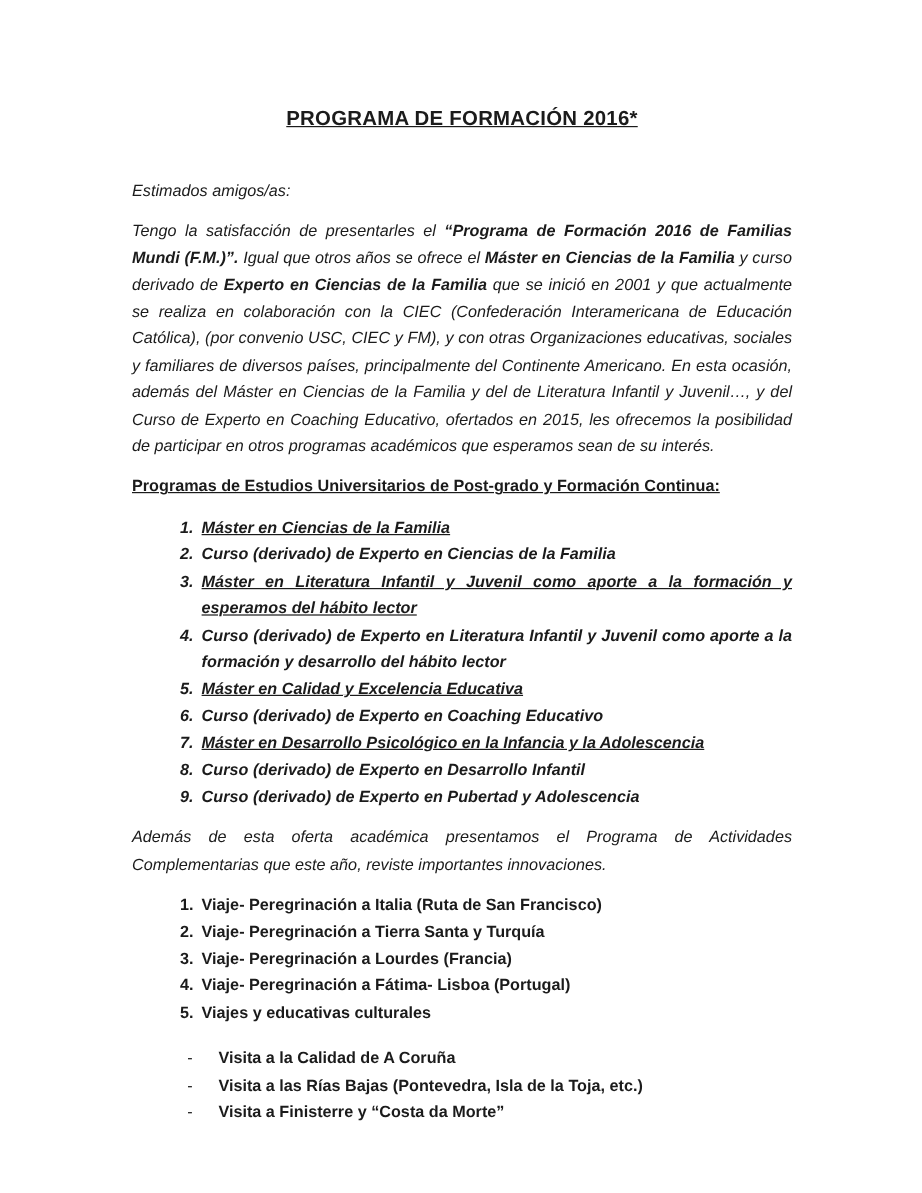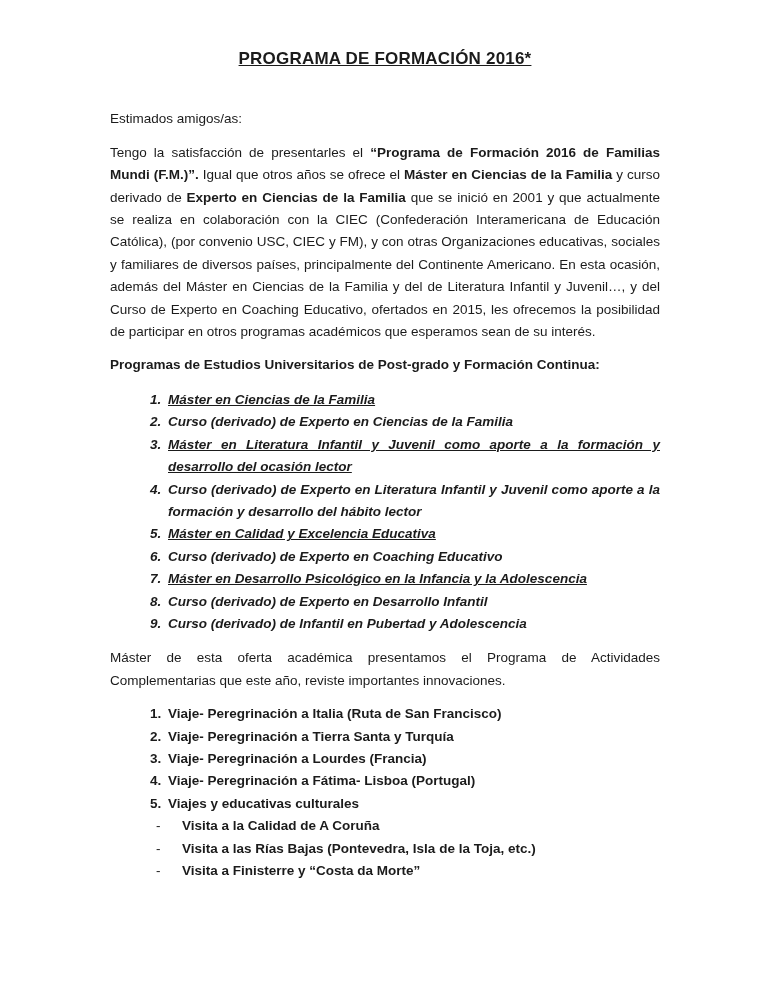--- a/index.html
+++ b/index.html
@@ -11,57 +11,59 @@
     width: 768px;
     height: 994px;
     font-family: "Liberation Sans", sans-serif;
     color: #1b1b1b;
     overflow: hidden;
   }
   .page {
     box-sizing: border-box;
     width: 768px;
     height: 994px;
-    padding: 48px 108px 40px 110px;
+    padding: 88px 108px 40px 110px;
     font-size: 13.5px;
     line-height: 22.4px;
   }
   .doc-title {
     margin: 0 0 38px 0;
     text-align: center;
     font-size: 17px;
     font-weight: bold;
     text-decoration: underline;
     letter-spacing: 0.2px;
   }
   p {
     margin: 0 0 11px 0;
+    font-style: italic;
   }
   .justify { text-align: justify; }
   .b  { font-weight: bold; }
   .u  { text-decoration: underline; }
   .section-heading {
     font-weight: bold;
+    text-decoration: underline;
     margin: 5px 0 12px 0;
   }
   ol.num-list {
     margin: 0 0 12px 0;
     padding-left: 55px;
   }
   ol.num-list li {
     padding-left: 3px;
     text-align: justify;
   }
   ol.list-postgrado {
     font-weight: bold;
     font-style: italic;
   }
   ol.list-actividades {
     font-weight: bold;
-    margin-bottom: 0;
+    margin-bottom: 16px;
   }
   ul.sub-list {
     list-style: none;
     margin: 0 0 12px 0;
     padding-left: 46px;
     font-weight: bold;
   }
   ul.sub-list li {
     position: relative;
     padding-left: 26px;
@@ -82,30 +84,30 @@
   <p>Estimados amigos/as:</p>
 
   <p class="justify"><span>Tengo la satisfacción de presentarles el </span><span class="b">“Programa de Formación 2016 de Familias Mundi (F.M.)”.</span><span> Igual que otros años se ofrece el </span><span class="b">Máster en Ciencias de la Familia</span><span> y curso derivado de </span><span class="b">Experto en Ciencias de la Familia</span><span> que se inició en 2001 y que actualmente se realiza en colaboración con la CIEC (Confederación Interamericana de Educación Católica), (por convenio USC, CIEC y FM), y con otras Organizaciones educativas, sociales y familiares de diversos países, principalmente del Continente Americano. En esta ocasión, además del Máster en Ciencias de la Familia y del de Literatura Infantil y Juvenil…, y del Curso de Experto en Coaching Educativo, ofertados en 2015, les ofrecemos la posibilidad de participar en otros programas académicos que esperamos sean de su interés.</span></p>
 
 
   <div class="section-heading">Programas de Estudios Universitarios de Post-grado y Formación Continua:</div>
 
   <ol class="num-list list-postgrado">
     <li><span class="u">Máster en Ciencias de la Familia</span></li>
     <li><span>Curso (derivado) de Experto en Ciencias de la Familia</span></li>
-    <li><span class="u">Máster en Literatura Infantil y Juvenil como aporte a la formación y desarrollo del ocasión lector</span></li>
+    <li><span class="u">Máster en Literatura Infantil y Juvenil como aporte a la formación y esperamos del hábito lector</span></li>
     <li><span>Curso (derivado) de Experto en Literatura Infantil y Juvenil como aporte a la formación y desarrollo del hábito lector</span></li>
     <li><span class="u">Máster en Calidad y Excelencia Educativa</span></li>
     <li><span>Curso (derivado) de Experto en Coaching Educativo</span></li>
     <li><span class="u">Máster en Desarrollo Psicológico en la Infancia y la Adolescencia</span></li>
     <li><span>Curso (derivado) de Experto en Desarrollo Infantil</span></li>
-    <li><span>Curso (derivado) de Infantil en Pubertad y Adolescencia</span></li>
+    <li><span>Curso (derivado) de Experto en Pubertad y Adolescencia</span></li>
   </ol>
 
-  <p class="justify">Máster de esta oferta académica presentamos el Programa de Actividades Complementarias que este año, reviste importantes innovaciones.</p>
+  <p class="justify">Además de esta oferta académica presentamos el Programa de Actividades Complementarias que este año, reviste importantes innovaciones.</p>
 
 
   <ol class="num-list list-actividades">
     <li><span>Viaje- Peregrinación a Italia (Ruta de San Francisco)</span></li>
     <li><span>Viaje- Peregrinación a Tierra Santa y Turquía</span></li>
     <li><span>Viaje- Peregrinación a Lourdes (Francia)</span></li>
     <li><span>Viaje- Peregrinación a Fátima- Lisboa (Portugal)</span></li>
     <li><span>Viajes y educativas culturales</span></li>
   </ol>
 

